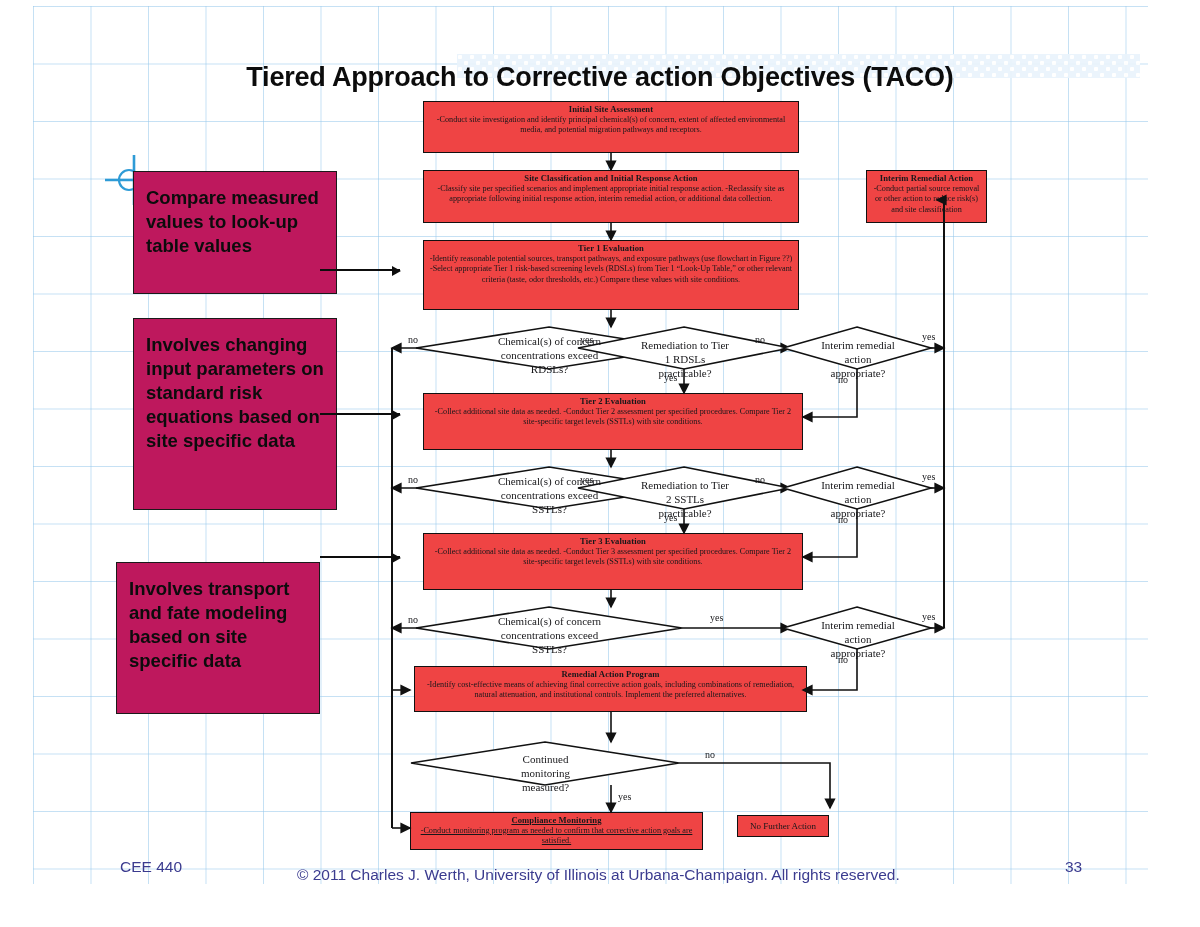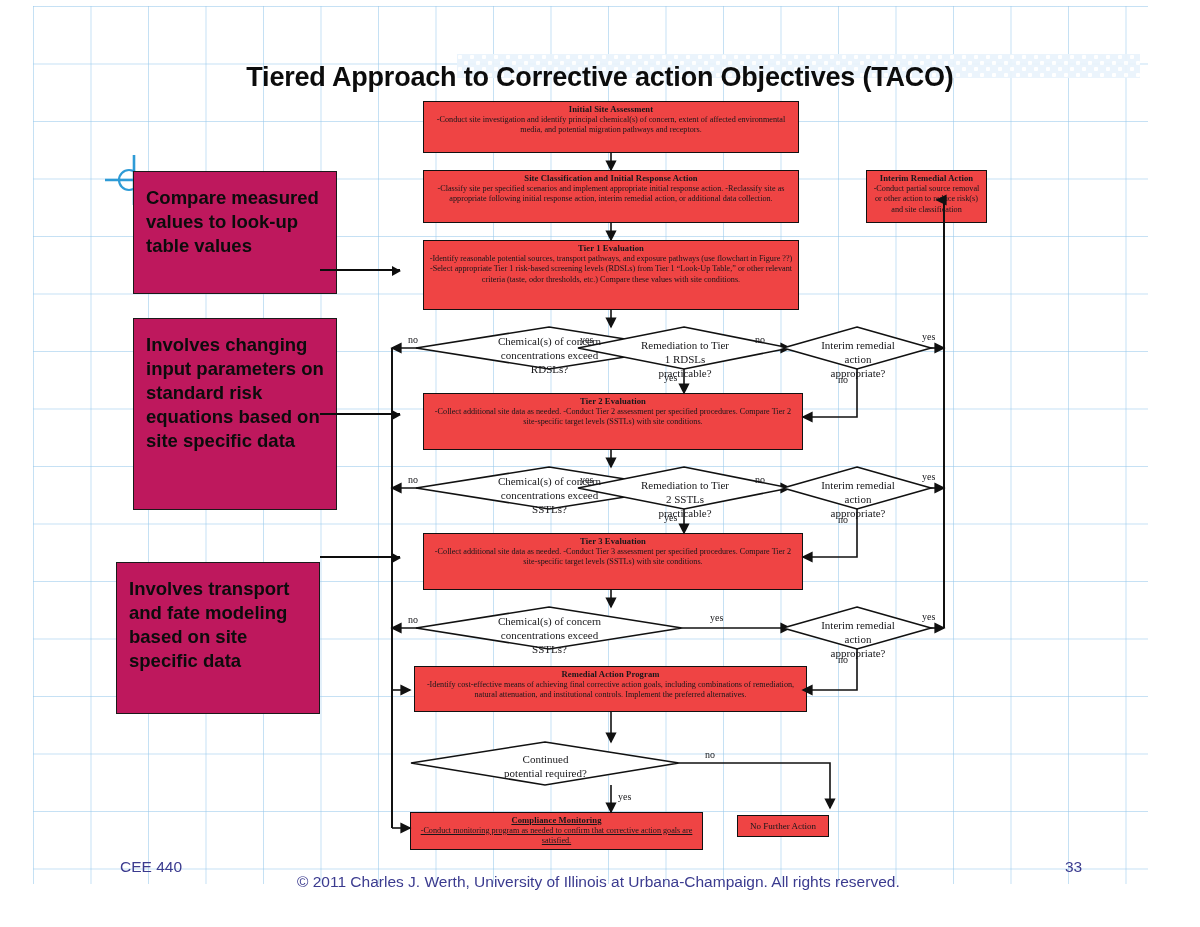--- a/index.html
+++ b/index.html
@@ -79,21 +79,21 @@
     position:absolute;font-family:"Liberation Serif", serif;font-size:11px;color:#17171a;
     text-align:center;line-height:1.28;white-space:nowrap;
   }
   .edge-label{
     position:absolute;font-family:"Liberation Serif", serif;font-size:10px;color:#17171a;
   }
 
   
   #footer{position:absolute;left:0;top:858px;width:1200px;height:26px;z-index:7;color:#3b3b8f;font-size:15.5px;}
   #footer .f-course{position:absolute;left:120px;top:0;}
-  #footer .f-copy{position:absolute;left:297px;top:15px;text-align:center;}
+  #footer .f-copy{position:absolute;left:297px;top:8px;text-align:center;}
   #footer .f-page{position:absolute;left:1065px;top:0;}
 </style>
 </head>
 <body>
 
 <div id="grid"></div>
 <div id="grid-mask-top"></div>
 <div id="grid-mask-bottom"></div>
 <div id="grid-mask-left"></div>
 <div id="grid-mask-right"></div>
@@ -247,21 +247,21 @@
 <div class="dlabel" style="left:641px;top:338px;width:88px;white-space:normal;z-index:5;">Remediation to Tier 1 RDSLs practicable?</div>
 <div class="dlabel" style="left:819px;top:338px;width:78px;white-space:normal;z-index:5;">Interim remedial action appropriate?</div>
 
 <div class="dlabel" style="left:497px;top:474px;width:105px;white-space:normal;z-index:5;">Chemical(s) of concern concentrations exceed SSTLs?</div>
 <div class="dlabel" style="left:641px;top:478px;width:88px;white-space:normal;z-index:5;">Remediation to Tier 2 SSTLs practicable?</div>
 <div class="dlabel" style="left:819px;top:478px;width:78px;white-space:normal;z-index:5;">Interim remedial action appropriate?</div>
 
 <div class="dlabel" style="left:497px;top:614px;width:105px;white-space:normal;z-index:5;">Chemical(s) of concern concentrations exceed SSTLs?</div>
 <div class="dlabel" style="left:819px;top:618px;width:78px;white-space:normal;z-index:5;">Interim remedial action appropriate?</div>
 
-<div class="dlabel" style="left:503px;top:752px;width:85px;white-space:normal;z-index:5;">Continued potential required?</div>
+<div class="dlabel" style="left:503px;top:752px;width:85px;white-space:normal;z-index:5;">Continued monitoring measured?</div>
 
 <div class="edge-label" style="left:408px;top:334px;z-index:5;">no</div>
 <div class="edge-label" style="left:580px;top:334px;z-index:5;">yes</div>
 <div class="edge-label" style="left:664px;top:372px;z-index:5;">yes</div>
 <div class="edge-label" style="left:755px;top:334px;z-index:5;">no</div>
 <div class="edge-label" style="left:922px;top:331px;z-index:5;">yes</div>
 <div class="edge-label" style="left:838px;top:374px;z-index:5;">no</div>
 
 <div class="edge-label" style="left:408px;top:474px;z-index:5;">no</div>
 <div class="edge-label" style="left:580px;top:474px;z-index:5;">yes</div>

